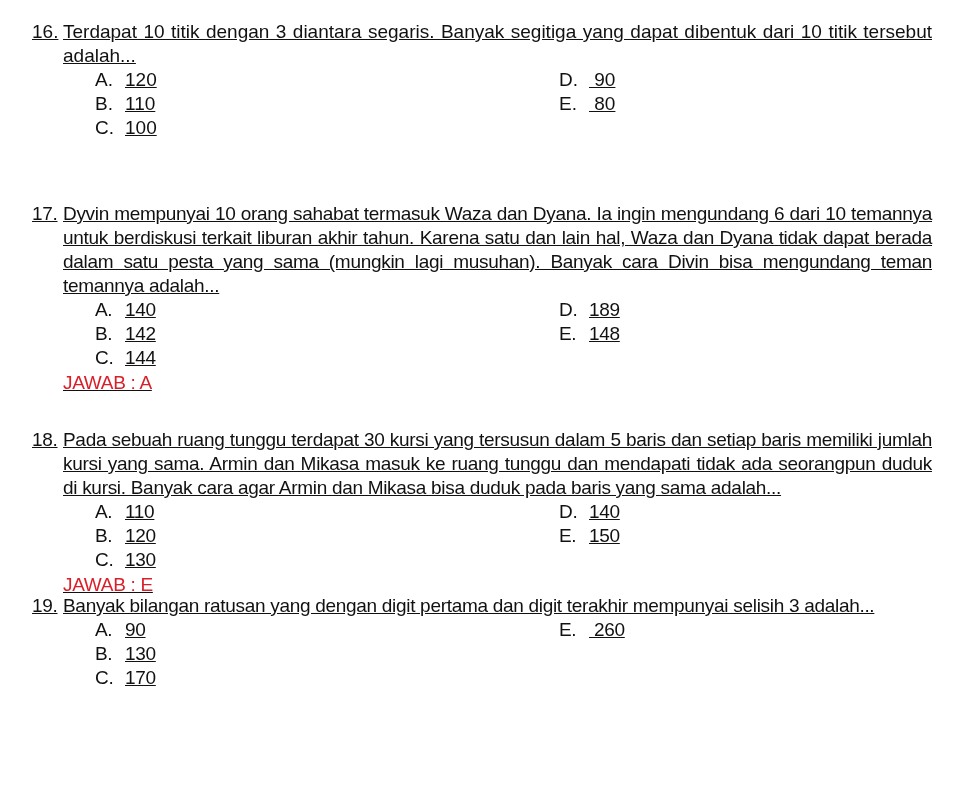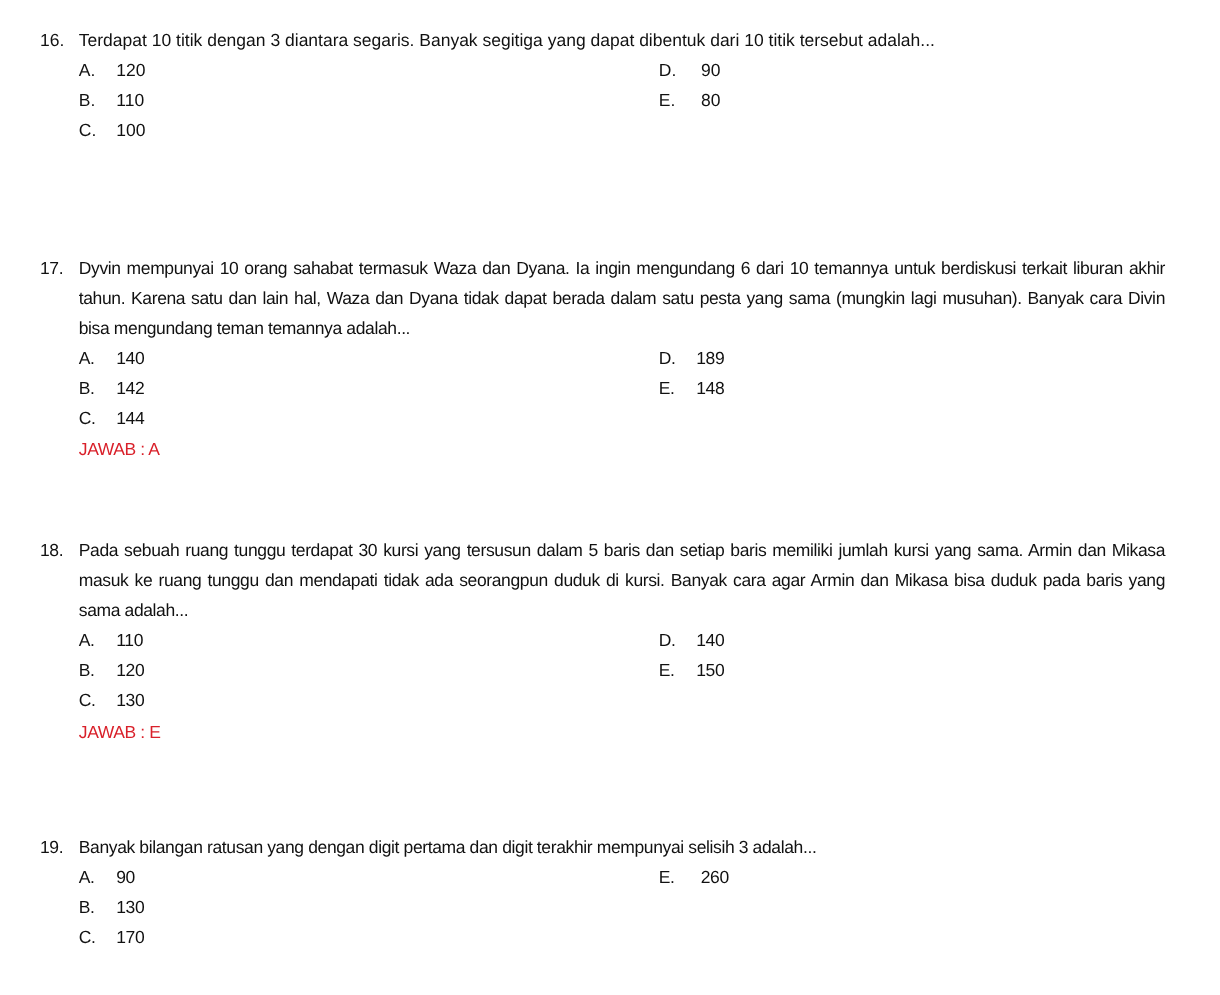--- a/index.html
+++ b/index.html
@@ -12,22 +12,23 @@
       height: 796px;
       position: relative;
       overflow: hidden;
       font-family: "Liberation Sans", "DejaVu Sans", sans-serif;
       color: #111111;
     }
     .question {
       position: absolute;
       left: 32px;
       width: 900px;
-      font-size: 14px;
+      font-size: 19px;
       line-height: 24px;
+      text-decoration: underline;
     }
     .q-head {
       display: flex;
     }
     .q-num {
       width: 31px;
       flex: 0 0 31px;
     }
     .q-text {
       flex: 1;
@@ -38,20 +39,21 @@
       margin-left: 31px;
       display: grid;
       grid-template-columns: 464px 300px;
       grid-auto-flow: column;
       grid-template-rows: 24px 24px 24px;
     }
     .opt {
       white-space: pre;
       height: 24px;
       line-height: 24px;
+      margin-left: 32px;
     }
     .opt .letter {
       display: inline-block;
       width: 30px;
     }
     .answer {
       margin-left: 31px;
       color: #d9202a;
       height: 26px;
       line-height: 26px;
@@ -98,21 +100,21 @@
   <div class="options">
     <div class="opt"><span class="letter">A.</span><span>110</span></div>
     <div class="opt"><span class="letter">B.</span><span>120</span></div>
     <div class="opt"><span class="letter">C.</span><span>130</span></div>
     <div class="opt"><span class="letter">D.</span><span>140</span></div>
     <div class="opt"><span class="letter">E.</span><span>150</span></div>
   </div>
   <div class="answer">JAWAB : E</div>
 </div>
 
-<div class="question narrow" style="top:665px;">
+<div class="question narrow" style="top:594px;">
   <div class="q-head">
     <span class="q-num">19.</span>
     <span class="q-text">Banyak bilangan ratusan yang dengan digit pertama dan digit terakhir mempunyai selisih 3 adalah...</span>
   </div>
   <div class="options">
     <div class="opt"><span class="letter">A.</span><span>90</span></div>
     <div class="opt"><span class="letter">B.</span><span>130</span></div>
     <div class="opt"><span class="letter">C.</span><span>170</span></div>
     <div class="opt"><span class="letter">E.</span><span> 260</span></div>
   </div>

